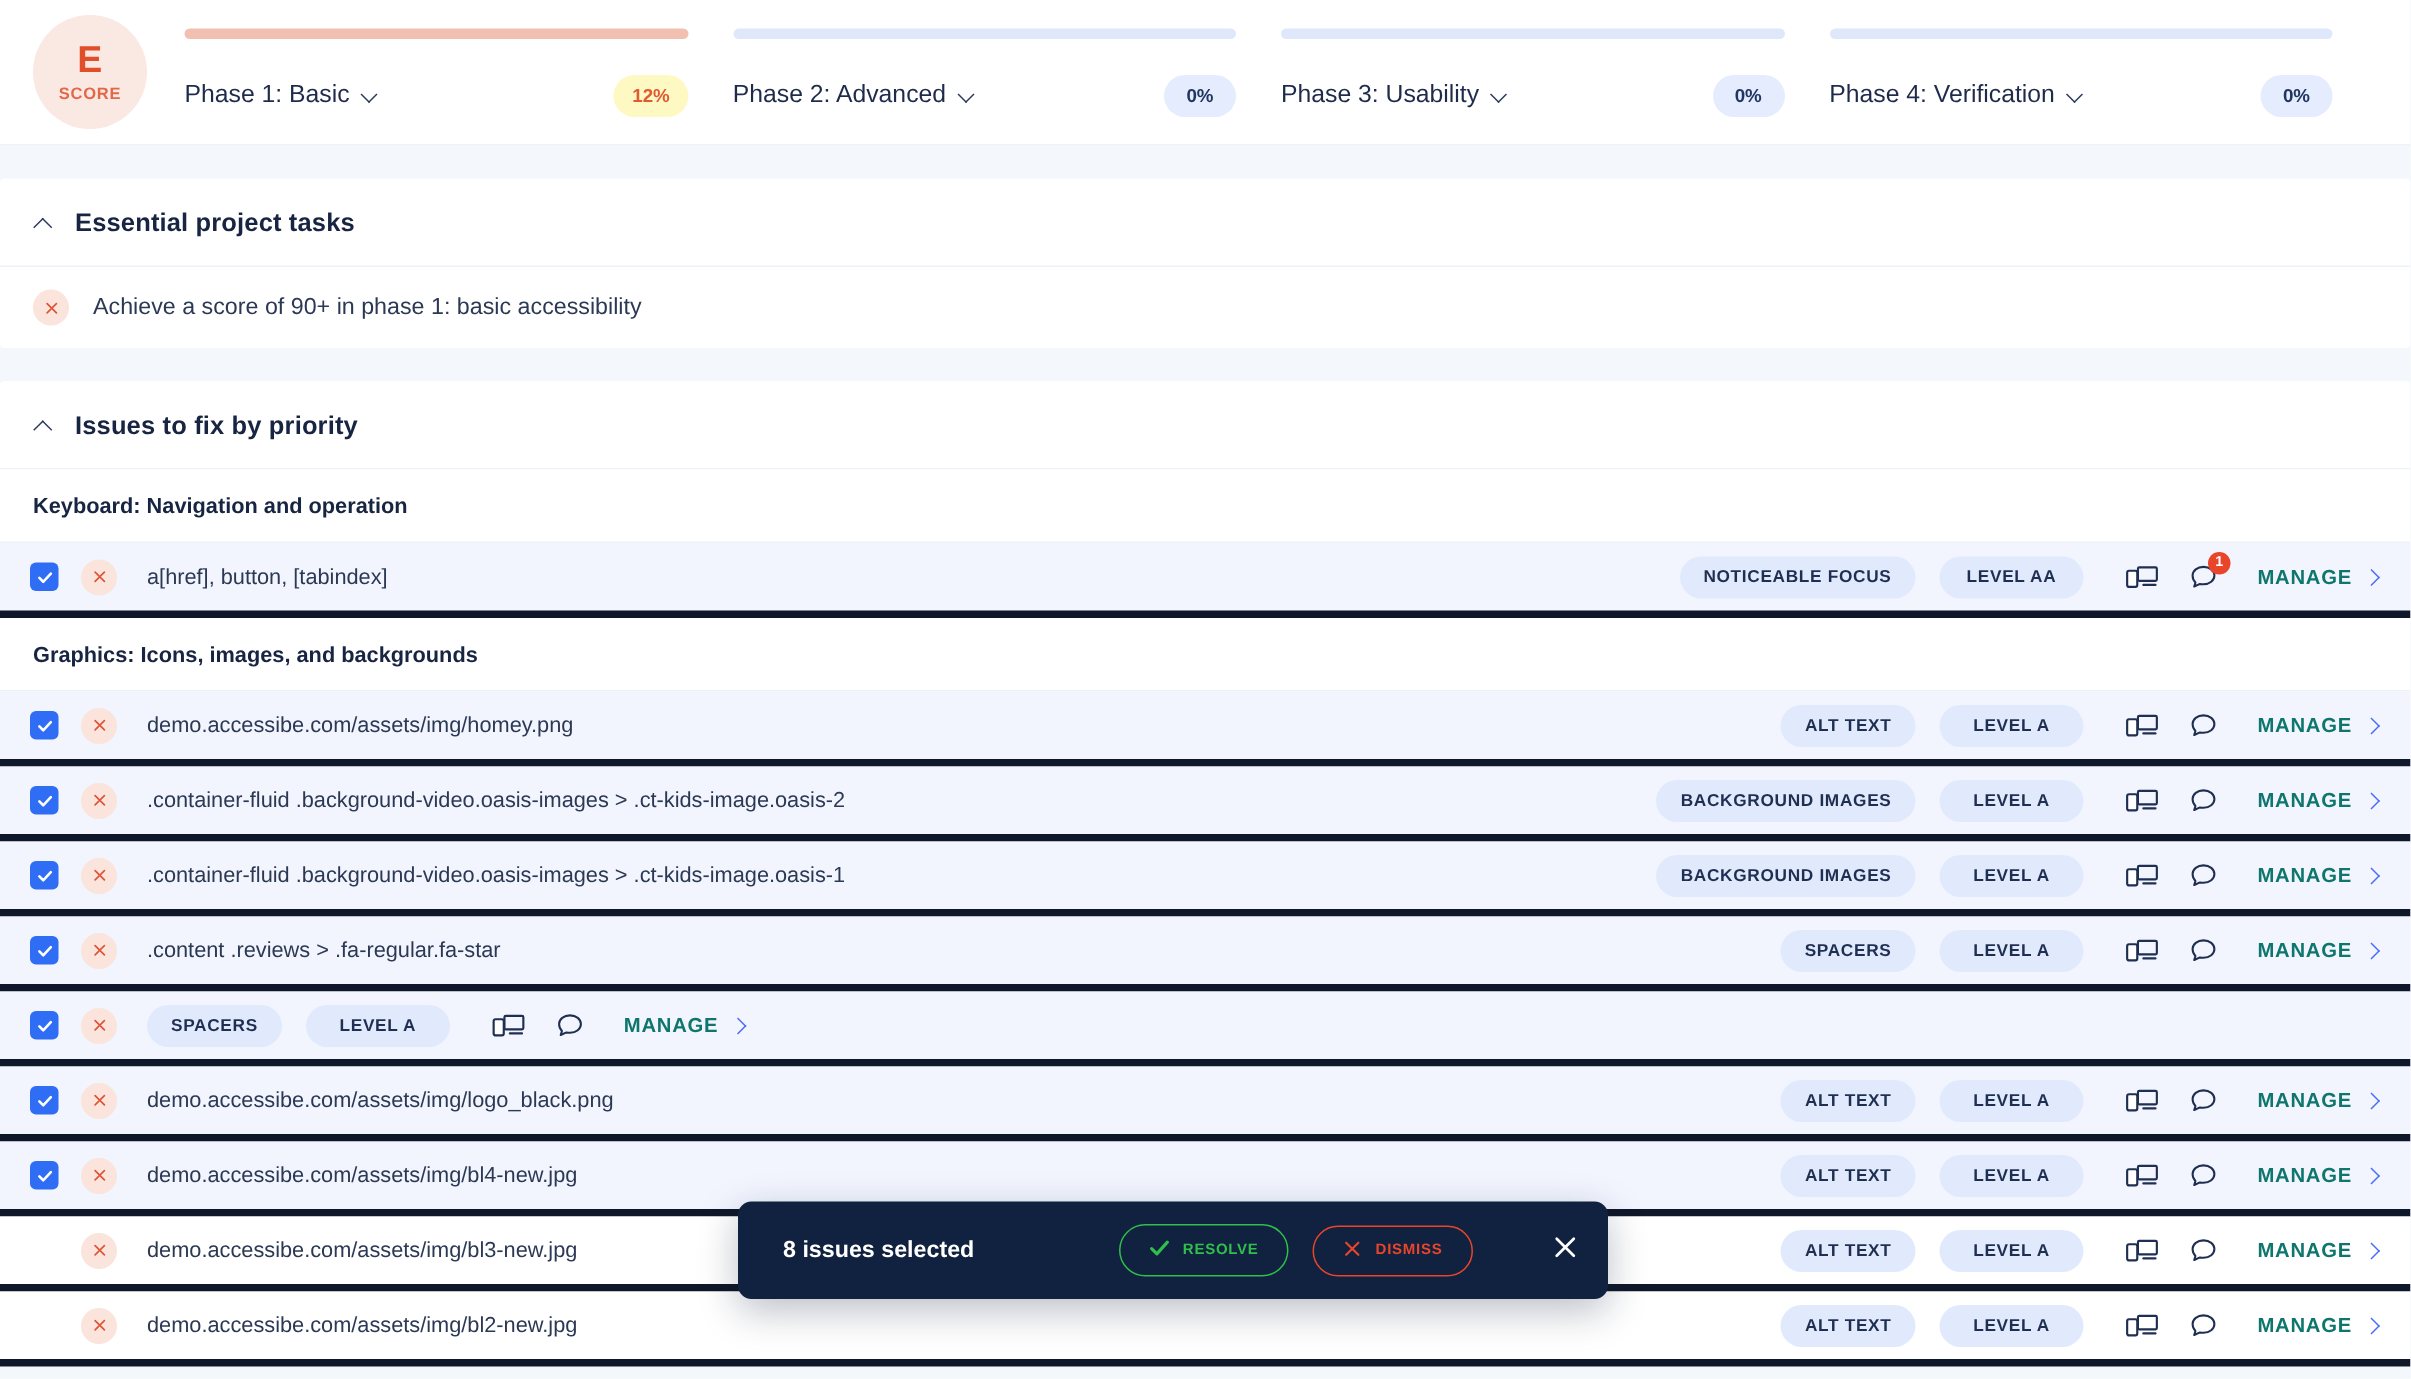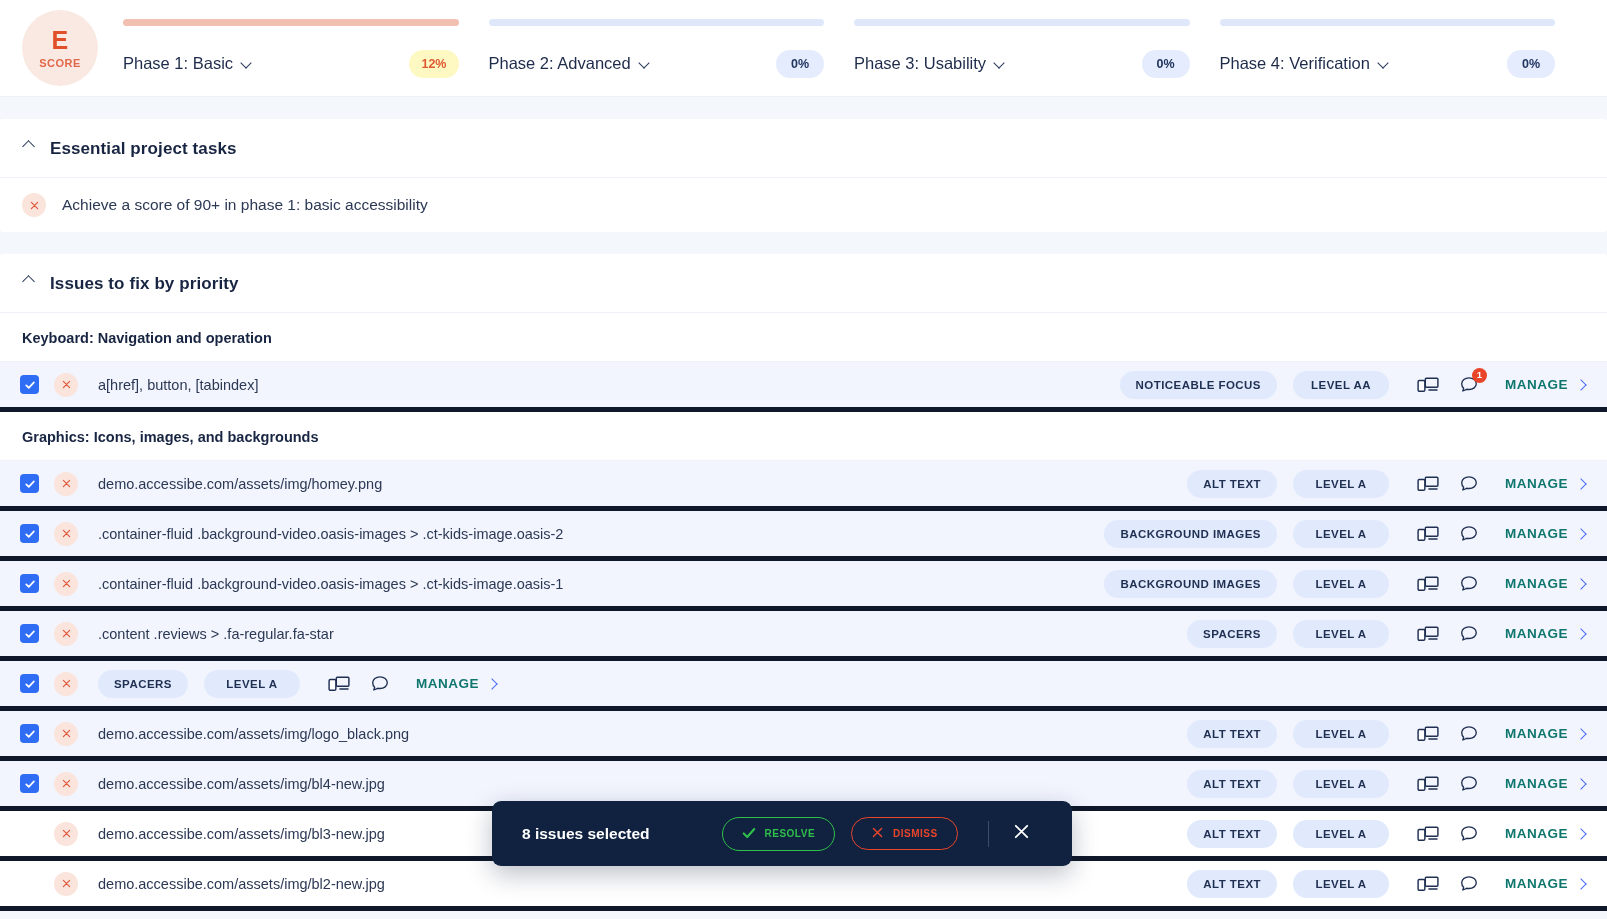--- a/index.html
+++ b/index.html
@@ -79,21 +79,21 @@
   }
   .pct-pill.salmon { background: #fef9c3; color: #e05a32; }
 
   
   .card {
     background: #ffffff;
     margin: 22px 0 0 0;
     border-radius: 3px;
   }
   .card-head {
-    display: flex; align-items: flex-start; gap: 14px;
+    display: flex; align-items: center; gap: 14px;
     padding: 20px 22px 18px 22px;
     cursor: pointer;
     border-bottom: 1px solid #eef1f7;
   }
   .chev-up {
     width: 14px; height: 10px; position: relative;
     flex: none;
   }
   .chev-up::before {
     content: ""; position: absolute; left: 2px; top: 3px;
@@ -197,21 +197,21 @@
     left: 492px; top: 801px;
     width: 580px; height: 65px;
     background: #10223f;
     border-radius: 9px;
     display: flex; align-items: center;
     padding: 0 30px;
     box-shadow: 0 8px 26px rgba(10,25,55,.28);
   }
   .toast-text {
     font-size: 15.5px; font-weight: 700; color: #ffffff;
-    flex: none; margin-right: 72px;
+    flex: none; margin-right: 96px;
   }
   .toast-btn {
     display: flex; align-items: center; gap: 9px;
     border-radius: 22px; padding: 8px 19px;
     font-size: 10px; font-weight: 700; letter-spacing: .5px;
     cursor: pointer; background: transparent;
   }
   .toast-btn.resolve { border: 1.6px solid #2fbf4a; color: #2fbf4a; }
   .toast-btn.dismiss { border: 1.6px solid #e8452a; color: #e8452a; margin-left: 16px; }
   .toast-sep {

